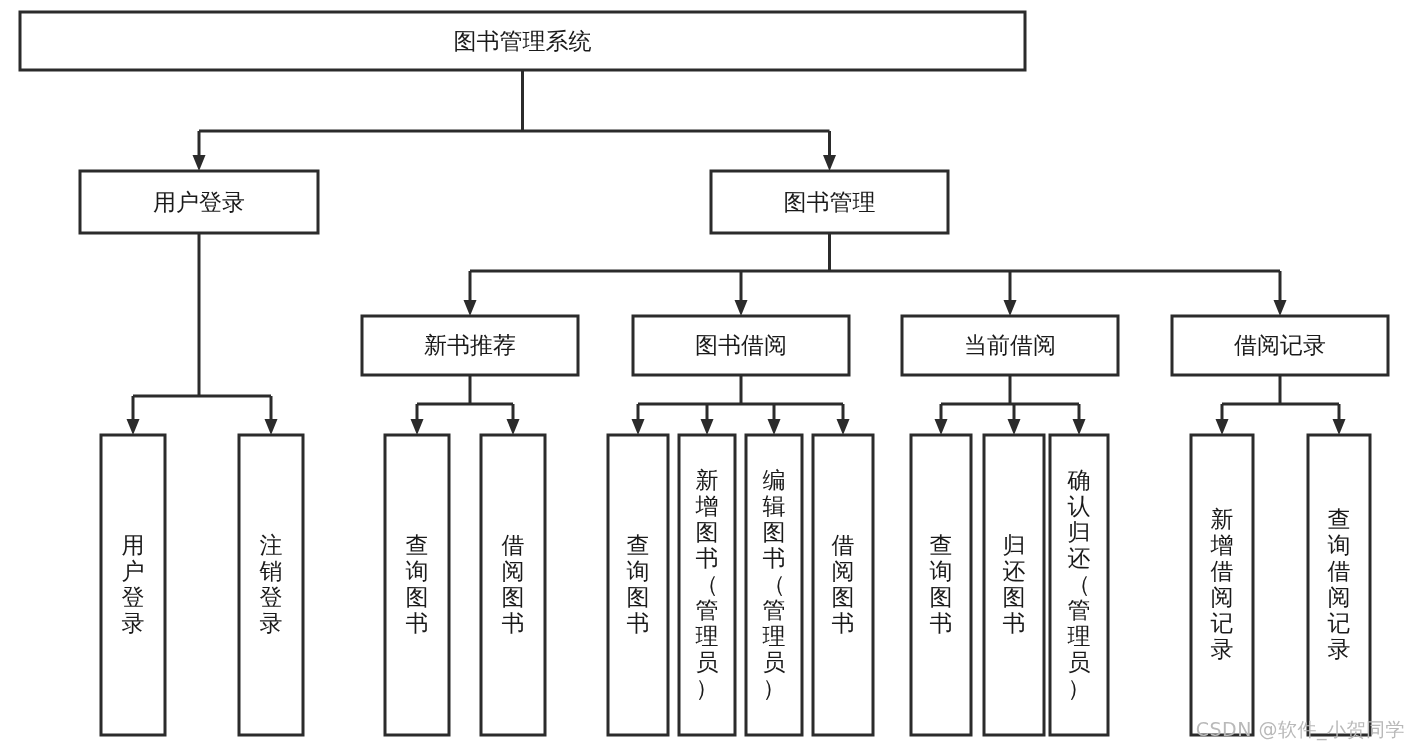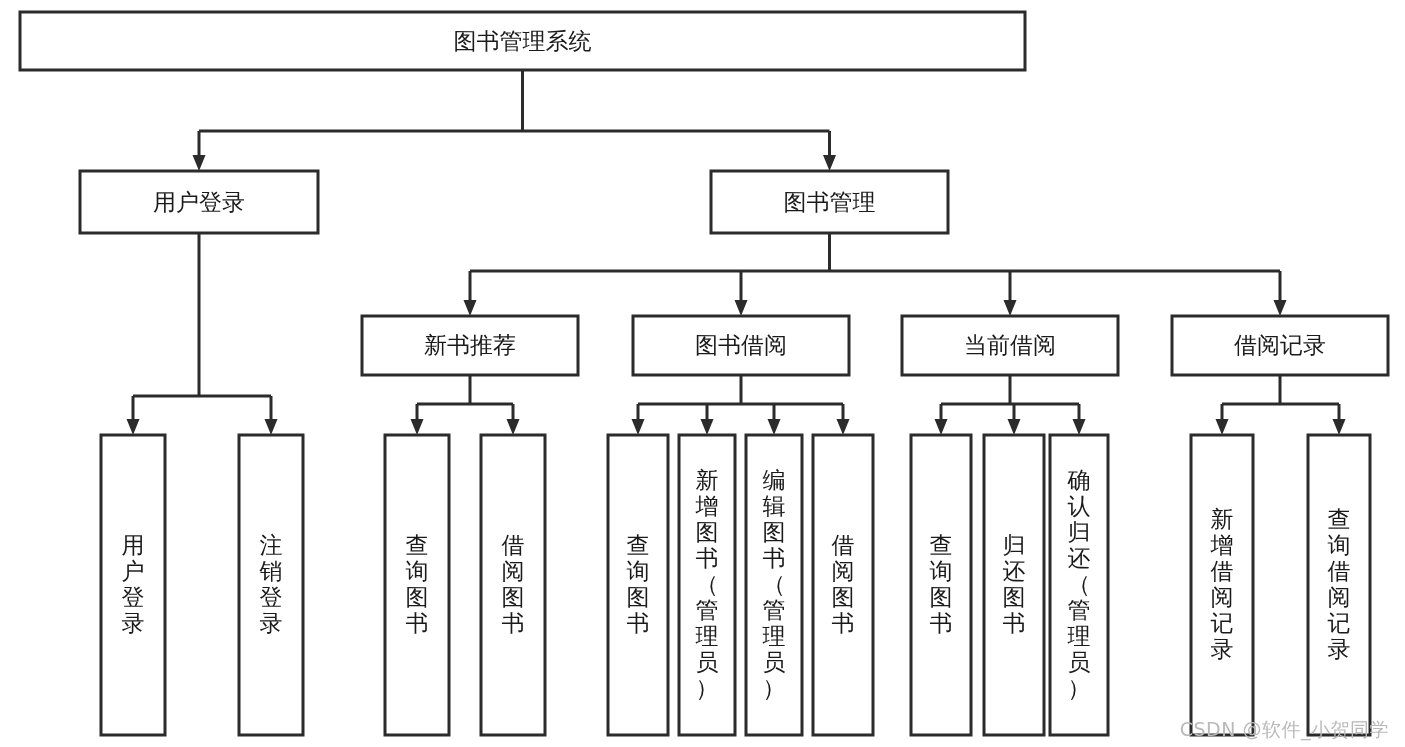--- a/index.html
+++ b/index.html
@@ -50,21 +50,21 @@
     dominant-baseline: middle;
   }
   .node-label-v {
     font-family: "DejaVu Sans", "Liberation Sans", sans-serif;
     font-size: 23px;
     fill: #1a1a1a;
     text-anchor: middle;
   }
   .watermark {
     position: absolute;
-    right: 16px;
+    right: 0;
     bottom: 4px;
     font-family: "DejaVu Sans", "Liberation Sans", sans-serif;
     font-size: 19px;
     color: #b9b9b9;
     letter-spacing: 0.5px;
     white-space: nowrap;
     user-select: none;
   }
 </style>
 </head>

